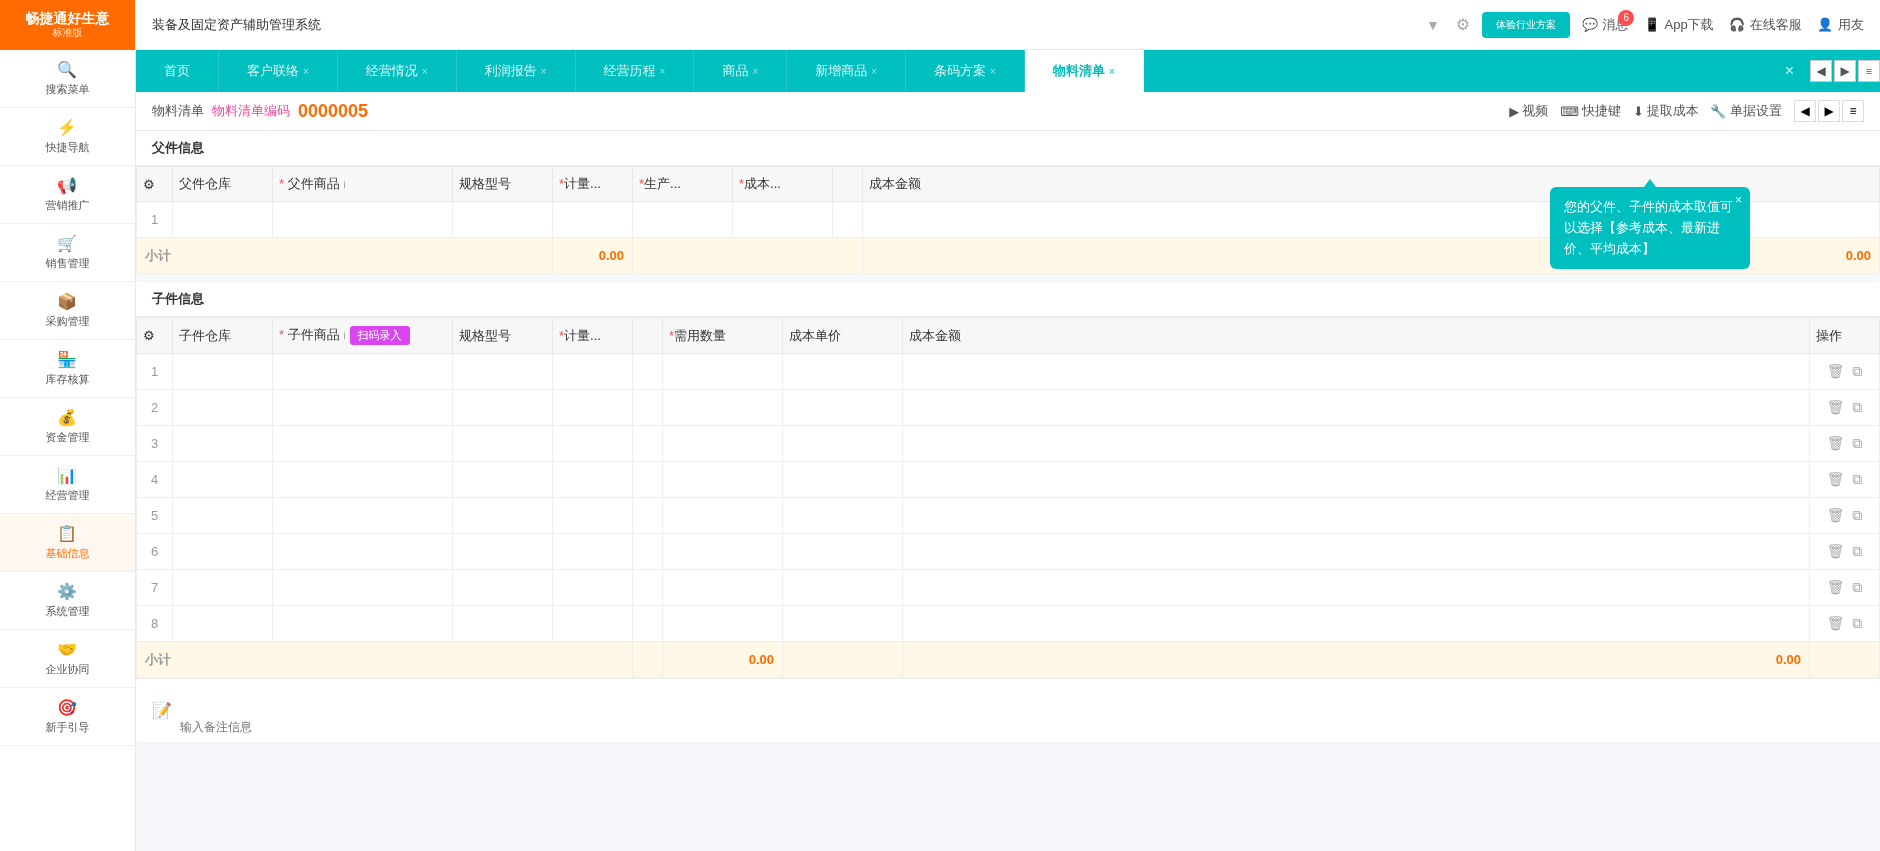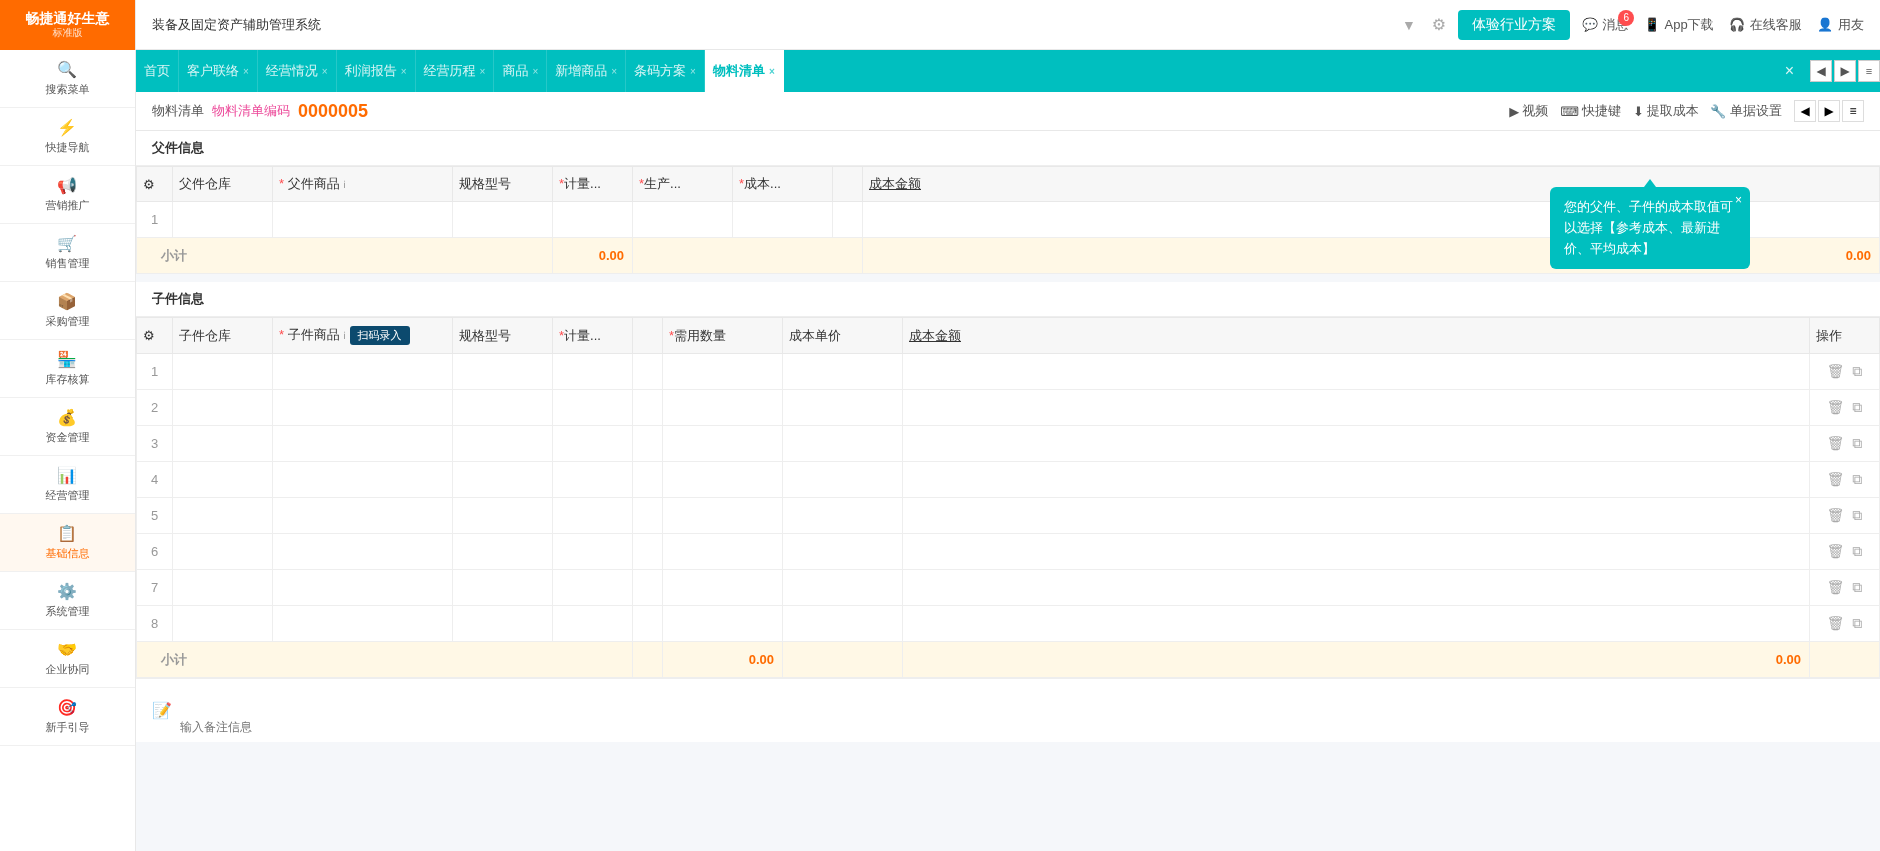--- a/index.html
+++ b/index.html
@@ -15,29 +15,29 @@
     .sidebar-item-icon { font-size: 16px; }
     .sidebar-item-label { font-size: 11px; text-align: center; }
     .sidebar-search { display: flex; flex-direction: column; align-items: center; padding: 10px 6px; cursor: pointer; color: #555; gap: 3px; }
 
     
     .main { flex: 1; display: flex; flex-direction: column; overflow: hidden; }
 
     
     .topbar { background: #fff; height: 50px; display: flex; align-items: center; padding: 0 16px; border-bottom: 1px solid #e8e8e8; gap: 12px; }
     .topbar-title { font-size: 13px; color: #333; flex: 1; }
-    .topbar-btn { background: #00bfbf; color: #fff; border: none; padding: 6px 14px; border-radius: 4px; cursor: pointer; font-size: 14px; }
+    .topbar-btn { background: #00bfbf; color: #fff; border: none; padding: 6px 14px; border-radius: 4px; cursor: pointer; font-size: 10px; }
     .topbar-actions { display: flex; align-items: center; gap: 16px; color: #555; }
     .topbar-action-item { display: flex; align-items: center; gap: 4px; cursor: pointer; font-size: 13px; }
     .badge { background: #ff4d4f; color: #fff; border-radius: 50%; width: 16px; height: 16px; font-size: 10px; display: flex; align-items: center; justify-content: center; position: absolute; top: -6px; right: -6px; }
     .badge-wrap { position: relative; }
 
     
     .nav-tabs { background: #00bfbf; display: flex; align-items: center; height: 42px; overflow: hidden; }
-    .nav-tab { padding: 0 8px; height: 46px; display: flex; align-items: center; color: rgba(255,255,255,0.85); cursor: pointer; white-space: nowrap; font-size: 13px; gap: 4px; border-right: 1px solid rgba(255,255,255,0.15); }
+    .nav-tab { padding: 0 28px; height: 46px; display: flex; align-items: center; color: rgba(255,255,255,0.85); cursor: pointer; white-space: nowrap; font-size: 13px; gap: 4px; border-right: 1px solid rgba(255,255,255,0.15); }
     .nav-tab.active { background: #fff; color: #00bfbf; font-weight: bold; }
     .nav-tab-close { font-size: 10px; opacity: 0.7; }
     .nav-close-btn { margin-left: auto; padding: 0 12px; color: rgba(255,255,255,0.85); cursor: pointer; font-size: 16px; }
 
     
     .page-content { flex: 1; overflow-y: auto; background: #f5f7fa; padding: 0; }
 
     
     .breadcrumb-bar { background: #fff; padding: 8px 16px; display: flex; align-items: center; gap: 8px; border-bottom: 1px solid #e8e8e8; }
     .breadcrumb-item { color: #555; font-size: 13px; cursor: pointer; }
@@ -51,44 +51,44 @@
     
     .section { background: #fff; margin: 0; padding: 0; }
     .section-header { padding: 8px 16px; font-size: 13px; font-weight: bold; color: #333; background: #fff; border-bottom: 1px solid #eee; }
 
     
     .data-table { width: 100%; border-collapse: collapse; font-size: 12px; }
     .data-table th { background: #f7f7f7; padding: 8px 6px; text-align: left; border: 1px solid #e8e8e8; color: #333; font-weight: normal; white-space: nowrap; }
     .data-table td { padding: 6px; border: 1px solid #eee; color: #333; height: 36px; }
     .data-table .subtotal td { background: #fff8e6; font-weight: bold; }
     .data-table .row-num { color: #999; text-align: center; width: 30px; }
-    .data-table .subtotal-label { color: #999; padding-left: 24px; }
+    .data-table .subtotal-label { color: #999; padding-left: 8px; }
     .data-table .subtotal-value { color: #ff6b00; font-weight: bold; text-align: right; padding-right: 8px; }
     .th-required { color: #ff4d4f; }
     .th-info { color: #999; font-size: 10px; cursor: pointer; }
-    .scan-btn { background: #0c4a6e; color: #fff; border: none; padding: 2px 8px; border-radius: 3px; font-size: 11px; cursor: pointer; }
+    .scan-btn { background: #d946ef; color: #fff; border: none; padding: 2px 8px; border-radius: 3px; font-size: 11px; cursor: pointer; }
     .action-icon { color: #aaa; cursor: pointer; font-size: 14px; margin: 0 2px; }
 
     
     .tooltip-box { position: absolute; top: 95px; right: 130px; background: #00bfbf; color: #fff; padding: 10px 14px; border-radius: 6px; font-size: 12px; width: 200px; line-height: 1.6; z-index: 100; }
     .tooltip-box::before { content: ''; position: absolute; top: -8px; left: 50%; transform: translateX(-50%); border-width: 0 6px 8px 6px; border-style: solid; border-color: transparent transparent #00bfbf transparent; }
     .tooltip-close { position: absolute; top: 4px; right: 8px; cursor: pointer; font-size: 12px; }
 
     
     .bottom-note { background: #fff; padding: 8px 16px; display: flex; align-items: center; gap: 8px; border-top: 1px solid #eee; color: #aaa; font-size: 12px; }
     .bottom-note-icon { font-size: 16px; color: #ccc; }
 
     .col-settings { width: 36px; text-align: center; }
     .col-warehouse { width: 100px; }
     .col-product { width: 180px; }
     .col-spec { width: 100px; }
     .col-unit { width: 80px; }
     .col-prod { width: 100px; }
     .col-cost { width: 100px; }
-    .col-cost-amount { min-width: 120px; text-align: right; text-decoration: underline; }
+    .col-cost-amount { min-width: 120px; text-align: right; }
     .col-qty { width: 120px; }
     .col-unit-price { width: 120px; }
     .col-action { width: 70px; text-align: center; }
 
     .page-wrap { position: relative; }
   </style>
 </head>
 <body>
 
 <div class="sidebar">

